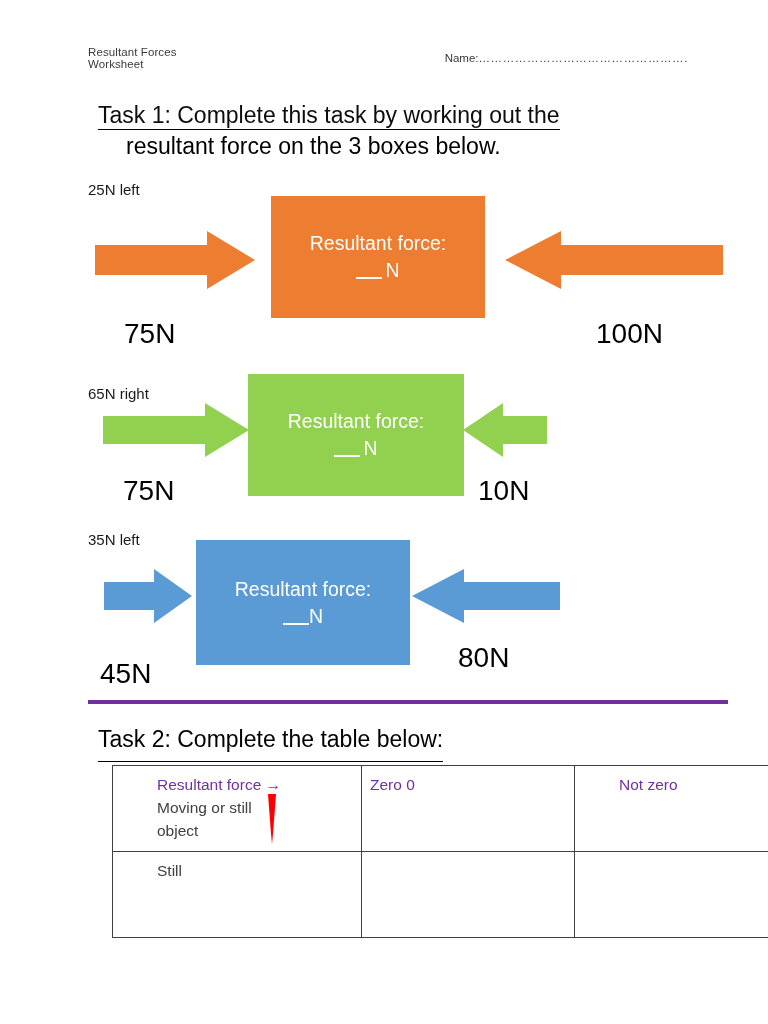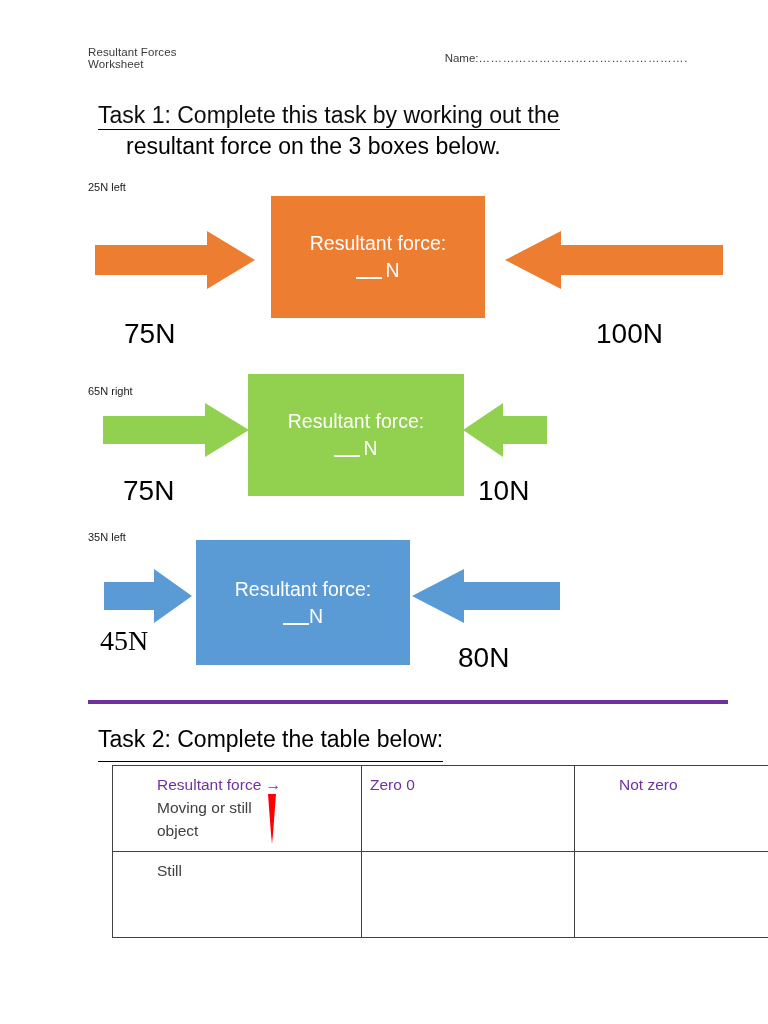--- a/index.html
+++ b/index.html
@@ -71,21 +71,21 @@
     line-height: 30px;
   }
   .task2-heading span {
     border-bottom: 1.6px solid #000;
     padding-bottom: 9px;
   }
 
   
   .note {
     position: absolute;
-    font-size: 11px;
+    font-size: 15px;
     color: #1a1a1a;
   }
   .note-1 { left: 88px; top: 181px; }
   .note-2 { left: 88px; top: 385px; text-align: center; }
   .note-3 { left: 88px; top: 531px; }
 
   
   .row { position: absolute; left: 0; width: 768px; }
   .row-1 { top: 190px; height: 160px; }
   .row-2 { top: 370px; height: 145px; }
@@ -236,21 +236,21 @@
 
   <div class="box box-3">
     <span>Resultant force:</span>
     <span class="l2"><span class="blank tight"></span><span>N</span></span>
   </div>
 
   <svg class="arrow" style="left:412px; top:32px;" width="148" height="54" viewBox="0 0 148 54">
     <polygon points="148,13 52,13 52,0 0,27 52,54 52,41 148,41" fill="#5B9BD5"></polygon>
   </svg>
 
-  <div class="force-label" style="left:100px; top:88px;font-family:Liberation Serif, serif;">45N</div>
+  <div class="force-label" style="left:100px; top:121px;">45N</div>
   <div class="force-label" style="left:458px; top:105px;">80N</div>
 </div>
 
 <div class="divider"></div>
 
 <div class="task2-heading">
   <span>Task 2: Complete the table below:</span>
 </div>
 
 <table class="tbl">

